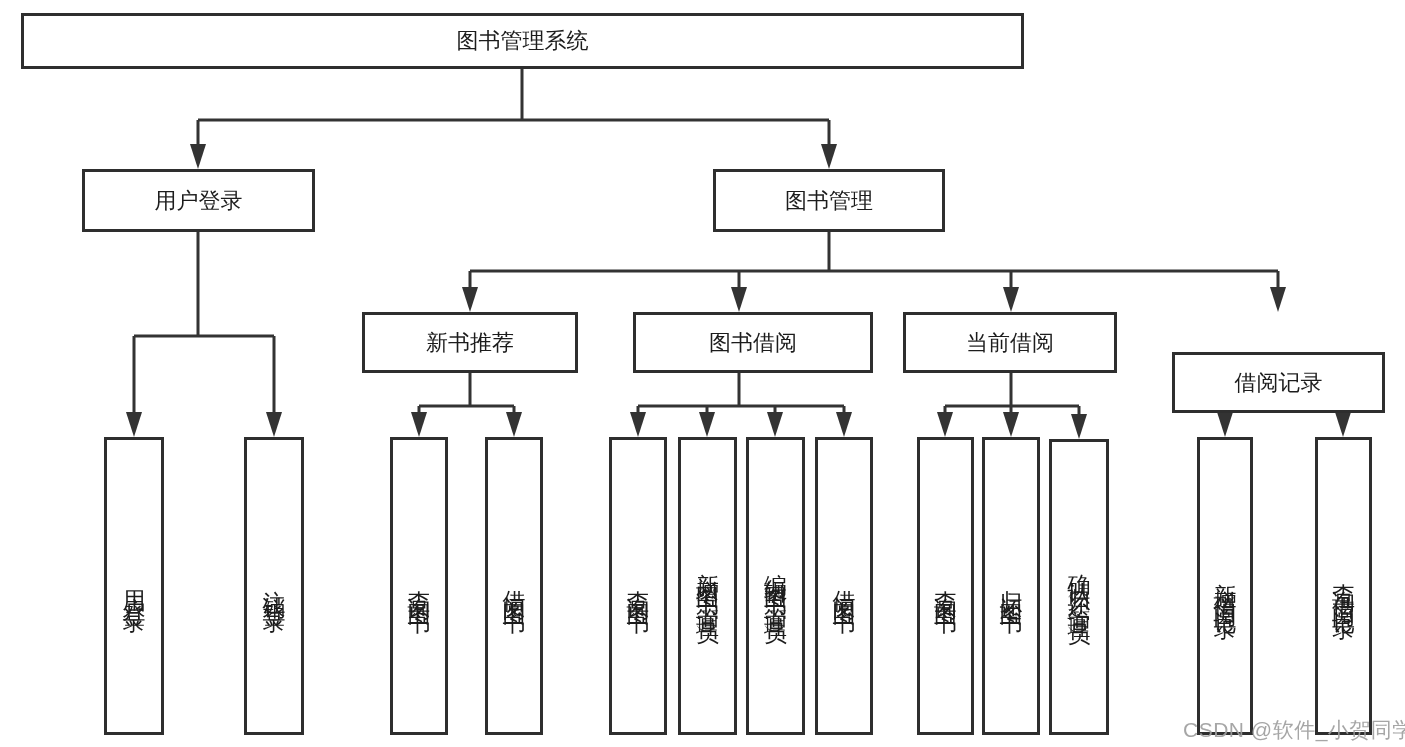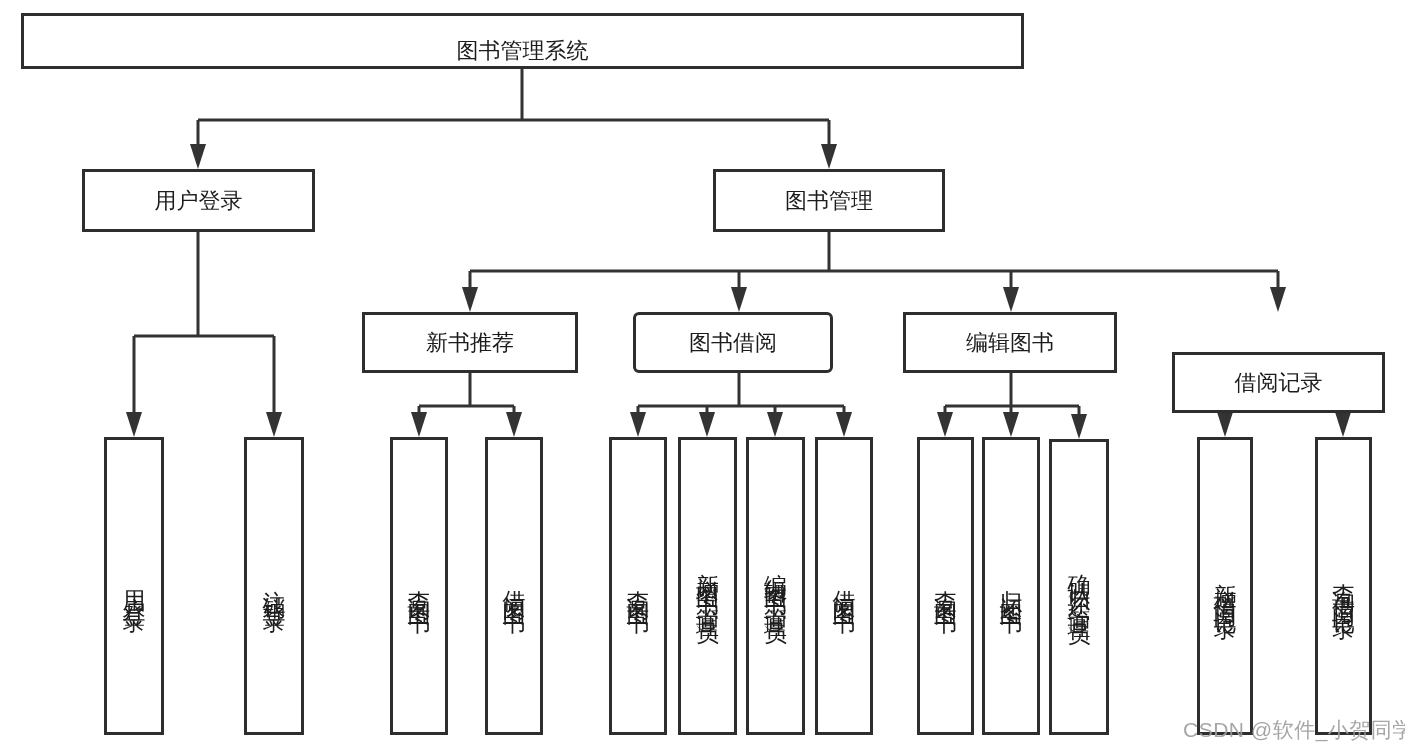--- a/index.html
+++ b/index.html
@@ -99,39 +99,39 @@
       <polygon points="767,412 783,412 775,437"></polygon>
       <polygon points="836,412 852,412 844,437"></polygon>
       <polygon points="937,412 953,412 945,437"></polygon>
       <polygon points="1003,412 1019,412 1011,437"></polygon>
       <polygon points="1071,414 1087,414 1079,439"></polygon>
       <polygon points="1217,412 1233,412 1225,437"></polygon>
       <polygon points="1335,412 1351,412 1343,437"></polygon>
     </g>
   </svg>
 
-  <div class="node h root" style="left:21px; top:13px; width:1003px; height:56px;align-items:flex-end;">
+  <div class="node h root" style="left:21px; top:13px; width:1003px; height:56px;">
     <span>图书管理系统</span>
   </div>
 
   <div class="node h" style="left:82px; top:169px; width:233px; height:63px;">
     <span>用户登录</span>
   </div>
   <div class="node h" style="left:713px; top:169px; width:232px; height:63px;">
     <span>图书管理</span>
   </div>
 
   <div class="node h" style="left:362px; top:312px; width:216px; height:61px;text-align:center;">
     <span>新书推荐</span>
   </div>
-  <div class="node h" style="left:633px; top:312px; width:200px; height:61px;border-radius:6px;">
+  <div class="node h" style="left:633px; top:312px; width:240px; height:61px;">
     <span>图书借阅</span>
   </div>
   <div class="node h" style="left:903px; top:312px; width:214px; height:61px;">
-    <span>编辑图书</span>
+    <span>当前借阅</span>
   </div>
   <div class="node h" style="left:1172px; top:312px; width:213px; height:61px;margin-top:40px;">
     <span>借阅记录</span>
   </div>
 
   <div class="node" style="left:104px; top:437px; width:60px; height:298px;">
     <span class="vtext">用户登录</span>
   </div>
   <div class="node" style="left:244px; top:437px; width:60px; height:298px;">
     <span class="vtext">注销登录</span>

